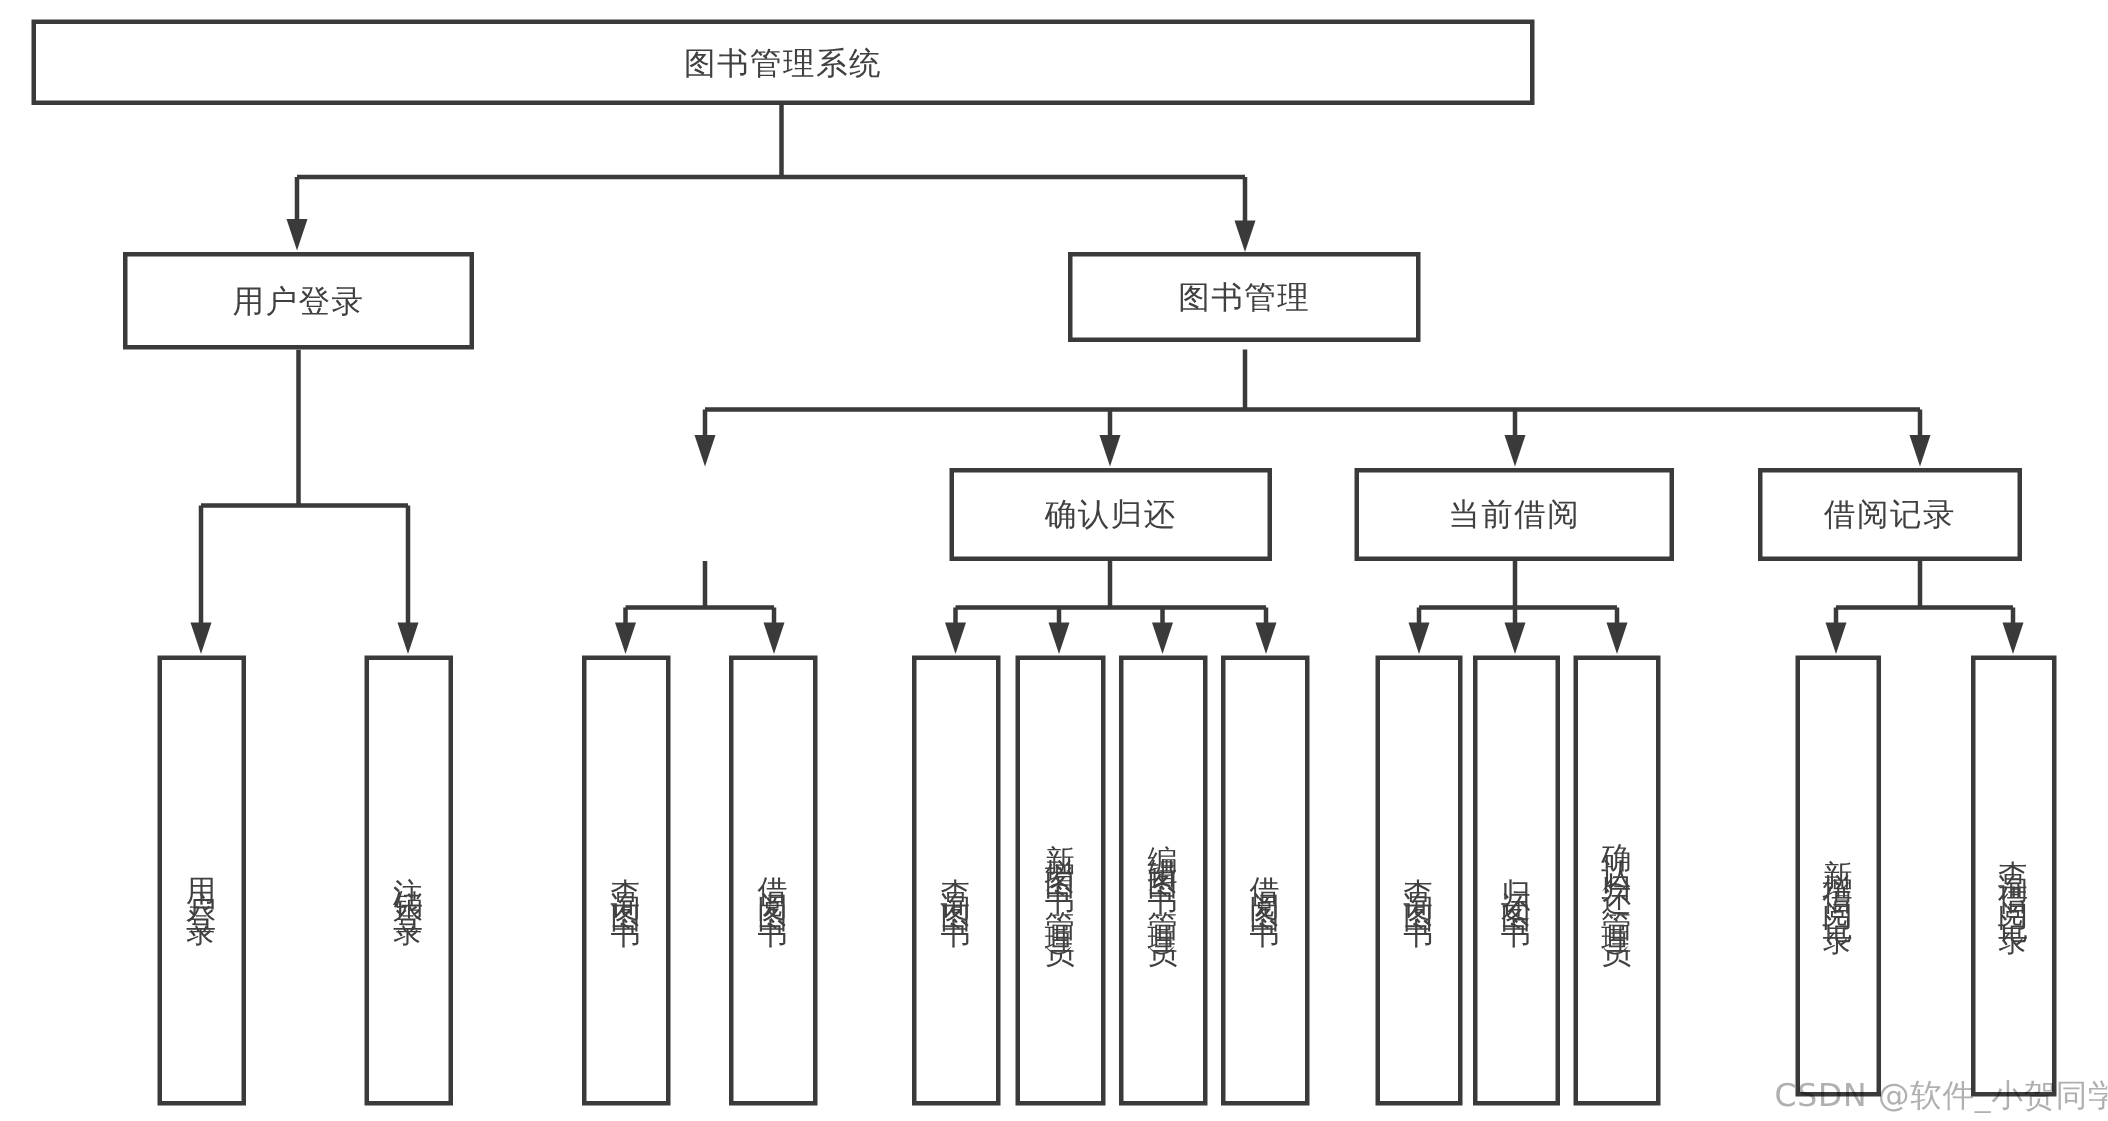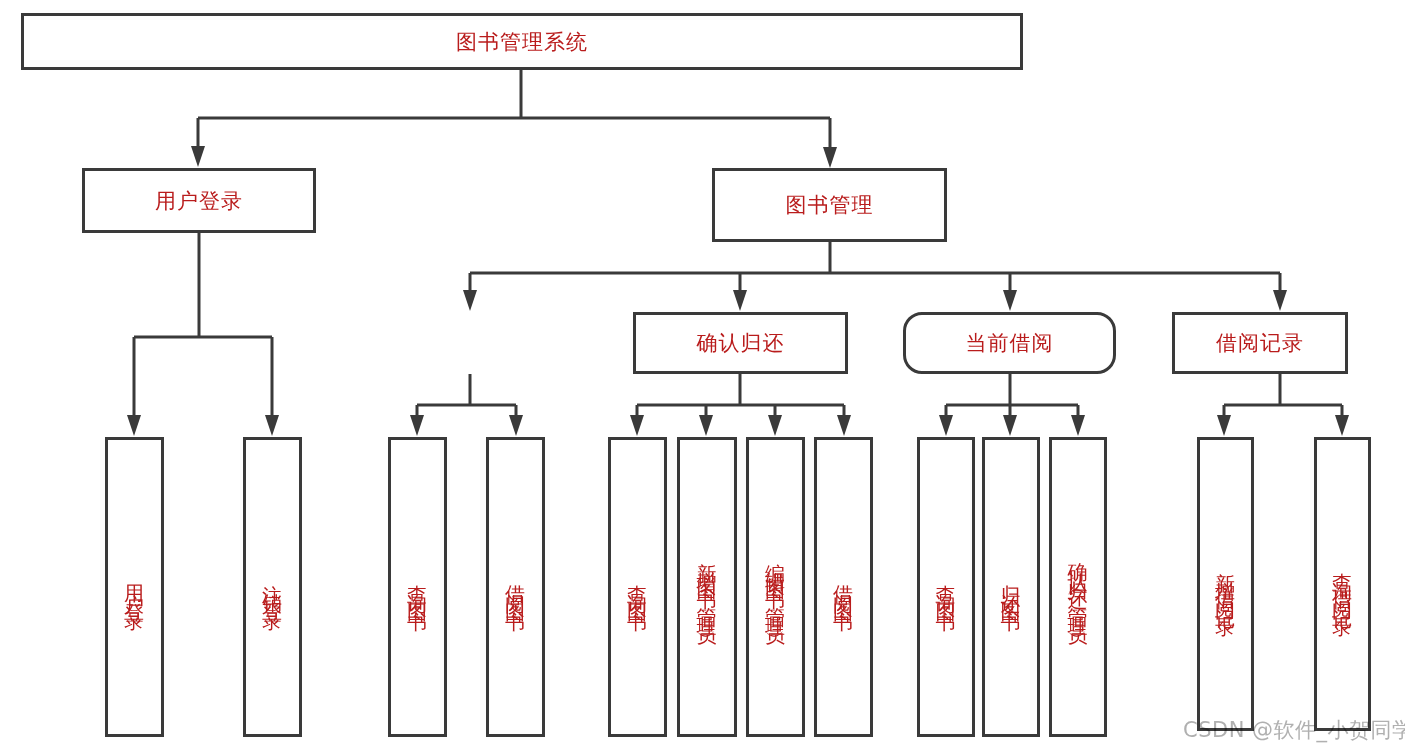--- a/index.html
+++ b/index.html
@@ -12,21 +12,21 @@
   }
   .wires{position:absolute;left:0;top:0;z-index:1;}
   .wires .ln{stroke:#3a3a3a;stroke-width:3;fill:none;}
   .wires .hd{fill:#3a3a3a;stroke:none;}
   .node{
     position:absolute;
     box-sizing:border-box;
     background:#ffffff;
     border:3px solid #3a3a3a;
     display:flex;align-items:center;justify-content:center;
-    color:#b91c1c;
+    color:#404040;
     z-index:2;
   }
   .hlabel{
     font-size:21px;
     letter-spacing:1px;
     white-space:nowrap;
   }
   .vtext{
     writing-mode:vertical-rl;
     text-orientation:mixed;
@@ -87,28 +87,28 @@
     <polygon class="hd" points="1342,436 1335,415 1349,415"></polygon>
   </svg>
 
   <div class="node" style="left:21px;top:13px;width:1002px;height:57px;">
     <span class="hlabel">图书管理系统</span>
   </div>
 
   <div class="node" style="left:82px;top:168px;width:234px;height:65px;">
     <span class="hlabel">用户登录</span>
   </div>
-  <div class="node" style="left:712px;top:168px;width:235px;height:74px;">
+  <div class="node" style="left:712px;top:168px;width:235px;height:60px;">
     <span class="hlabel">图书管理</span>
   </div>
 
   <div class="node" style="left:633px;top:312px;width:215px;height:62px;">
     <span class="hlabel">确认归还</span>
   </div>
-  <div class="node" style="left:903px;top:312px;width:213px;height:62px;border-radius:19px;">
+  <div class="node" style="left:903px;top:312px;width:213px;height:62px;">
     <span class="hlabel">当前借阅</span>
   </div>
   <div class="node" style="left:1172px;top:312px;width:176px;height:62px;">
     <span class="hlabel">借阅记录</span>
   </div>
 
   <div class="node" style="left:105px;top:437px;width:59px;height:300px;">
     <span class="vtext">用户登录</span>
   </div>
   <div class="node" style="left:243px;top:437px;width:59px;height:300px;">

